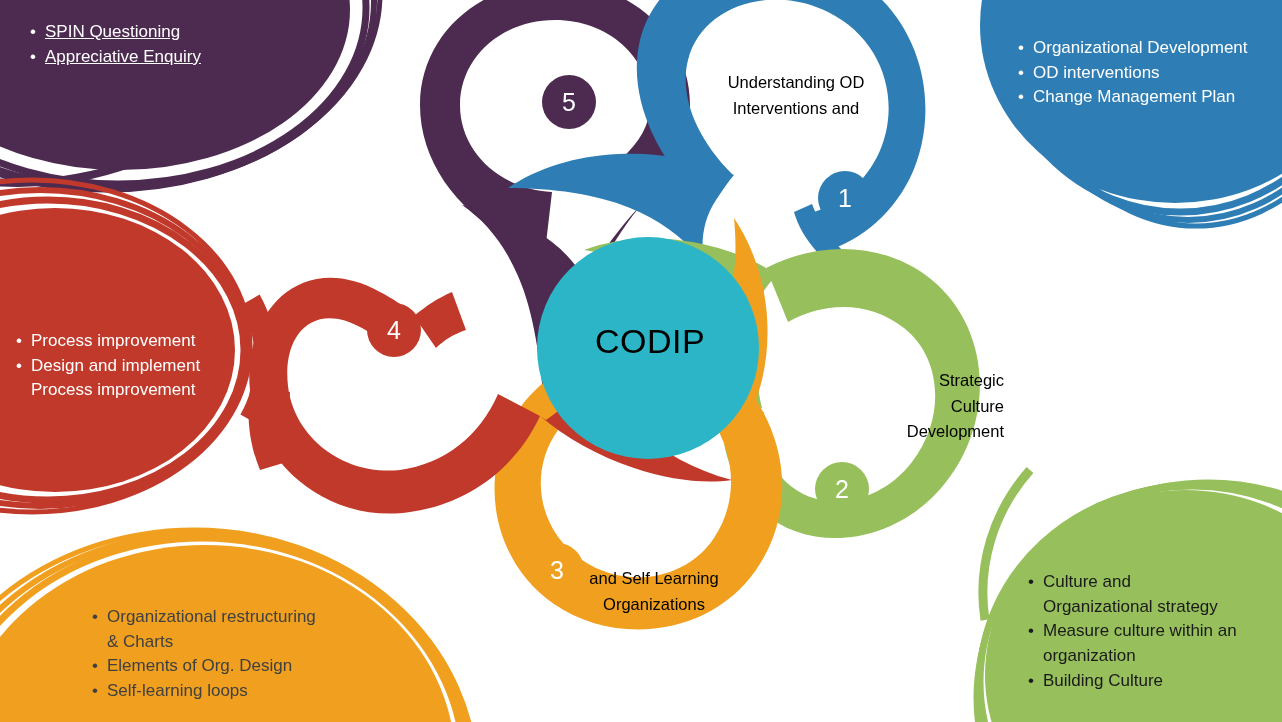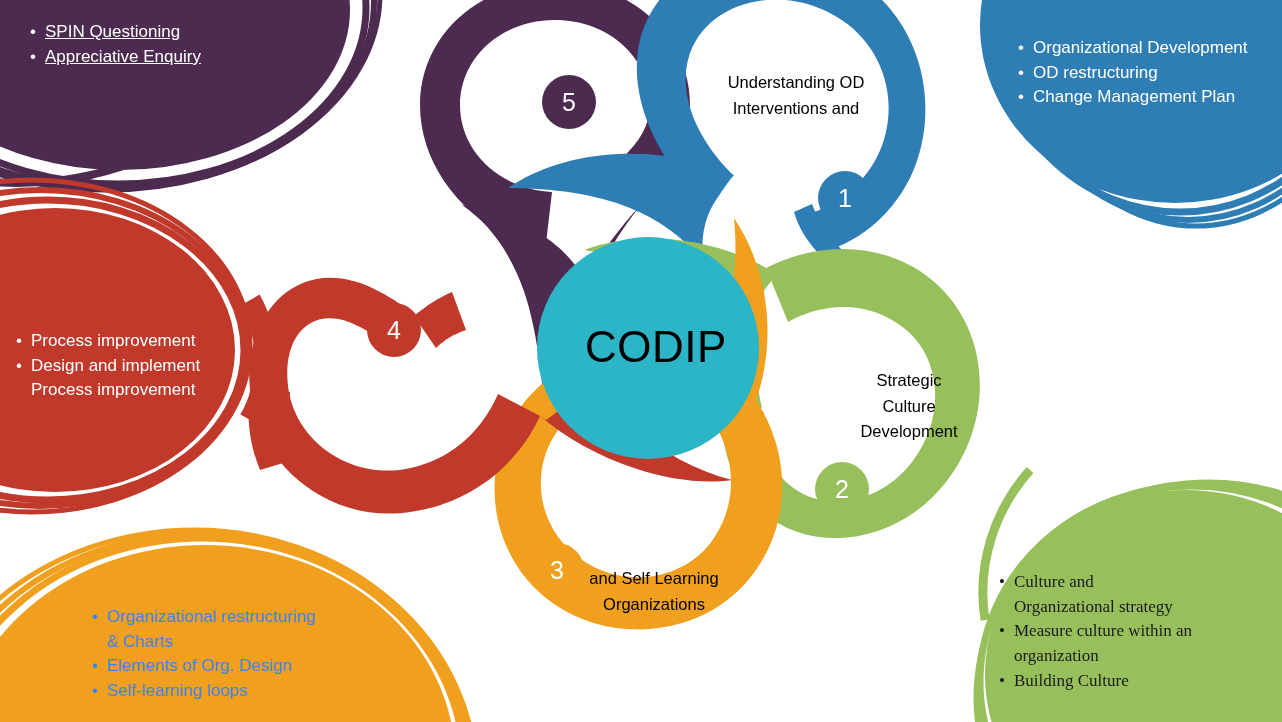--- a/index.html
+++ b/index.html
@@ -43,39 +43,39 @@
     content: "\2022";
     position: absolute;
     left: 0;
     top: 0;
   }
   .corner-text .cont-row {
     display: block;
     padding-left: 15px;
   }
   .light-text { color: #ffffff; }
-  .dark-text  { color: #3b82f6; }
+  .dark-text  { color: #404040; }
   .green-text { color: #1a1a1a; }
 
   .petal-label {
     position: absolute;
     text-align: center;
     font-family: "Liberation Sans", sans-serif;
     font-size: 16.5px;
     line-height: 1.56;
     color: #000000;
   }
   .petal-label span {
     display: block;
     text-underline-offset: 2px;
   }
   .center-label {
     position: absolute;
     font-family: "Liberation Sans", sans-serif;
-    font-size: 44px;
+    font-size: 34px;
     color: #000000;
     letter-spacing: 0.5px;
   }
   .num-label {
     position: absolute;
     font-family: "Liberation Sans", sans-serif;
     color: #ffffff;
     font-size: 25px;
     text-align: center;
     width: 48px;
@@ -255,21 +255,21 @@
   <div class="num-label" style="left:818px; top:465px;">2</div>
   <div class="num-label" style="left:533px; top:546px;">3</div>
   <div class="num-label" style="left:370px; top:306px;">4</div>
   <div class="num-label" style="left:545px; top:78px;">5</div>
 
   <div class="petal-label" style="left:696px; top:70px; width:200px;">
     <span>Understanding OD</span>
     <span>Interventions and</span>
   </div>
 
-  <div class="petal-label" style="left:814px; top:368px; width:190px;">
+  <div class="petal-label" style="left:814px; top:368px; width:190px;text-align:right;">
     <span>Strategic</span>
     <span>Culture</span>
     <span>Development</span>
   </div>
 
   <div class="petal-label" style="left:562px; top:566px; width:184px;">
     <span>and Self Learning</span>
     <span>Organizations</span>
   </div>
 
@@ -277,38 +277,38 @@
 
   <div class="center-label" style="left:585px; top:322px; width:130px; text-align:center;">CODIP</div>
 
   <div class="corner-text light-text" style="left:30px; top:20px;text-decoration:underline;">
     <span class="bullet-row">SPIN Questioning</span>
     <span class="bullet-row">Appreciative Enquiry</span>
   </div>
 
   <div class="corner-text light-text" style="left:1018px; top:36px;">
     <span class="bullet-row">Organizational Development</span>
-    <span class="bullet-row">OD restructuring</span>
+    <span class="bullet-row">OD interventions</span>
     <span class="bullet-row">Change Management Plan</span>
   </div>
 
   <div class="corner-text light-text" style="left:16px; top:329px;">
     <span class="bullet-row">Process improvement</span>
     <span class="bullet-row">Design and implement</span>
     <span class="cont-row">Process improvement</span>
   </div>
 
   <div class="corner-text dark-text" style="left:92px; top:605px;">
     <span class="bullet-row">Organizational restructuring</span>
     <span class="cont-row"> &amp; Charts</span>
     <span class="bullet-row">Elements of Org. Design</span>
     <span class="bullet-row">Self-learning loops</span>
   </div>
 
-  <div class="corner-text green-text" style="left:999px; top:570px;font-family:Liberation Serif, serif;">
+  <div class="corner-text green-text" style="left:1028px; top:570px;">
     <span class="bullet-row">Culture and</span>
     <span class="cont-row">Organizational strategy</span>
     <span class="bullet-row">Measure culture within an</span>
     <span class="cont-row">organization</span>
     <span class="bullet-row">Building Culture</span>
   </div>
 
 </div>
 
 </body></html>

